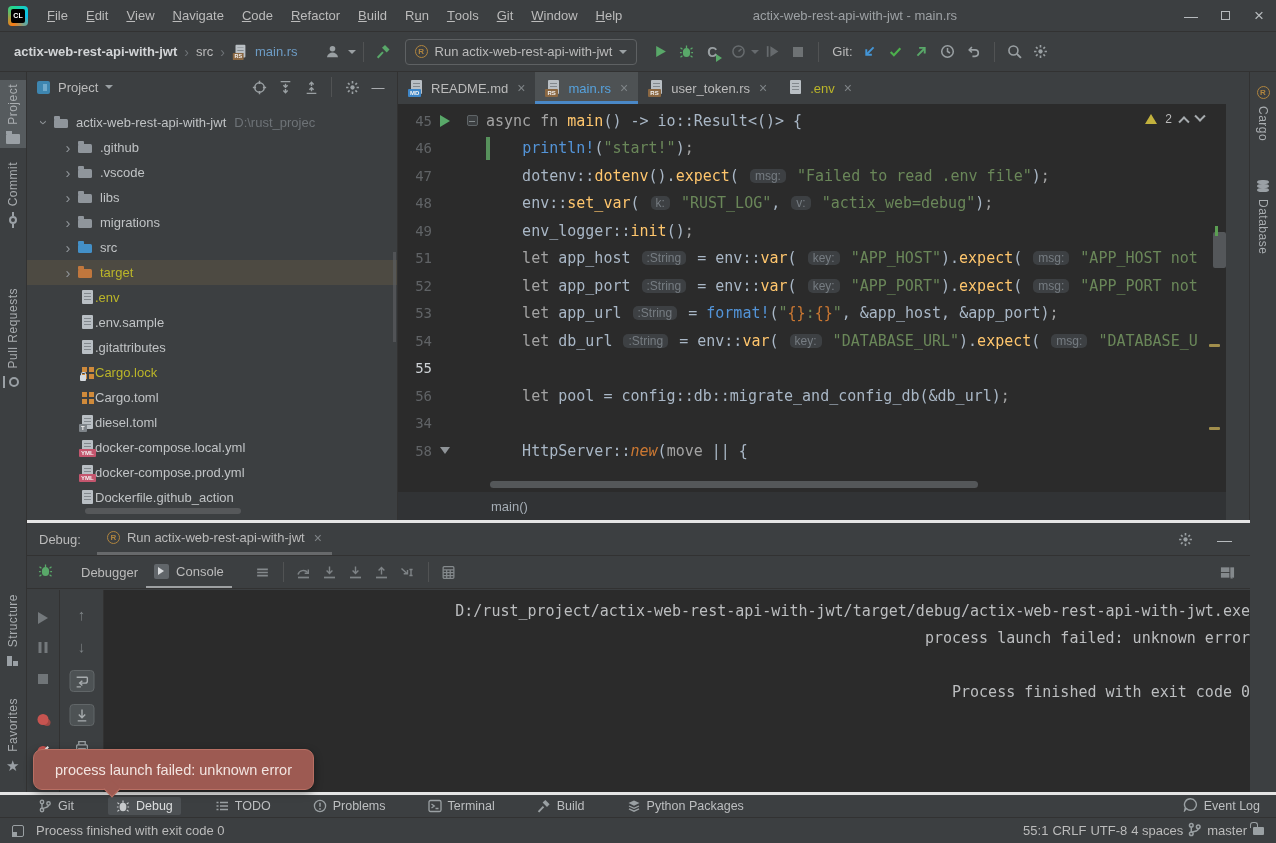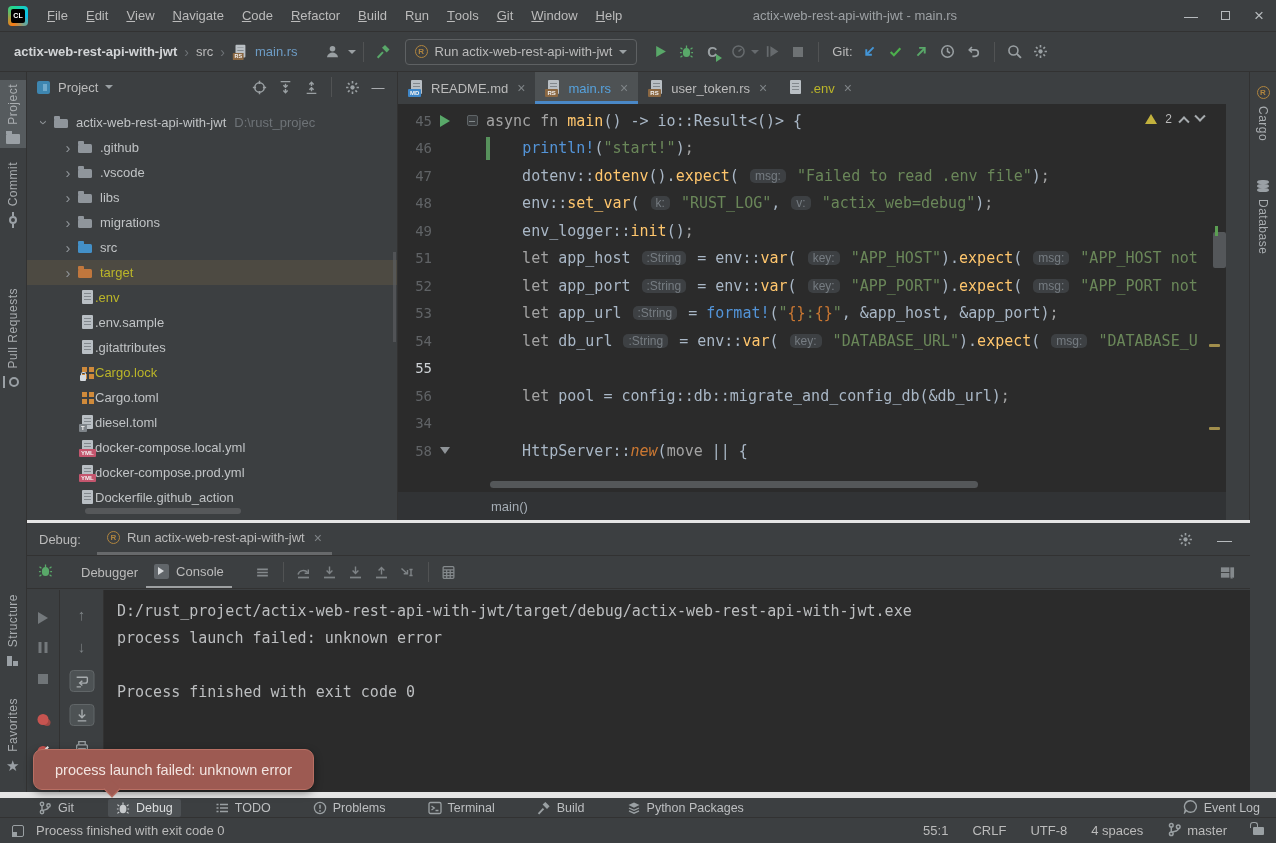--- a/index.html
+++ b/index.html
@@ -138,37 +138,37 @@
   .rail2 { position:absolute; left:33px; top:0; bottom:0; width:44px; background:#3c3f41; border-right:1px solid #323232; }
   .ric { position:absolute; left:50%; transform:translateX(-50%); display:flex; align-items:center; justify-content:center; }
   .r-play { width:0; height:0; border-left:10px solid #74797c; border-top:6px solid transparent; border-bottom:6px solid transparent; }
   .r-pause { width:9px; height:11px; border-left:3px solid #74797c; border-right:3px solid #74797c; }
   .r-stop { width:10px; height:10px; background:#707578; }
   .r-bp { width:11px; height:11px; border-radius:50%; background:#c75450; box-shadow:4px 3px 0 -2px #a14844; }
   .r-bpm { width:11px; height:11px; border-radius:50%; background:#c75450; position:relative; }
   .r-bpm::after { content:""; position:absolute; left:-2px; top:4.5px; width:15px; height:2px; background:#e6e8e9; transform:rotate(-45deg); }
   .r-arrow { color:#7d8285; font-size:15px; }
   .togglebox { width:25px; height:22px; background:#4d5254; border:1px solid #616668; border-radius:4px; display:flex; align-items:center; justify-content:center; }
-  .consolebox { position:absolute; left:78px; top:0; right:0; bottom:0; overflow:hidden; padding:8px 0 0 12px; }
+  .consolebox { position:absolute; left:78px; top:0; right:0; bottom:0; overflow:hidden; padding:8px 0 0 12px;text-align:right; }
   .con-line { height:27px; line-height:27px; font-family:"DejaVu Sans Mono",monospace; font-size:15px; color:#bcbec0; white-space:pre; }
 
   
   .tooltip { position:absolute; left:33px; top:749px; height:41px; padding:0 21px; display:flex; align-items:center; background:#9d5a52; border:1px solid #b86f63; border-radius:9px; color:#f2e4e0; font-size:14.5px; z-index:50; box-shadow:0 3px 8px rgba(0,0,0,.4); }
   .tooltip::after { content:""; position:absolute; left:72px; bottom:-6px; width:11px; height:11px; background:#9d5a52; border-right:1px solid #b86f63; border-bottom:1px solid #b86f63; transform:rotate(45deg); }
 
   
-  .bottombar { position:absolute; left:0; right:0; bottom:26px; height:25px; background:#3c3f41; border-top:6px solid #e5e5e5; display:flex; align-items:center; padding-left:30px; }
+  .bottombar { position:absolute; left:0; right:0; bottom:26px; height:25px; background:#3c3f41; border-top:3px solid #e5e5e5; display:flex; align-items:center; padding-left:30px; }
   .bwin { display:flex; align-items:center; gap:6px; font-size:12.5px; color:#bdbfc1; margin-right:26px; padding:2px 8px; border-radius:2px; white-space:nowrap; }
   .bwin.active { background:#4d5154; color:#dcdedf; }
   .bwin svg { width:14px; height:14px; }
   .eventlog { position:absolute; right:16px; display:flex; align-items:center; gap:6px; font-size:12.5px; color:#bdbfc1; }
   .statusbar { position:absolute; left:0; right:0; bottom:0; height:26px; background:#3c3f41; border-top:1px solid #323232; display:flex; align-items:center; font-size:13px; color:#bbbbbb; padding:0 12px; }
   .twt { width:12px; height:12px; border:1.5px solid #9aa0a3; border-radius:2px; position:relative; margin-right:12px; flex:none; }
   .twt::after { content:""; position:absolute; left:-1.5px; bottom:-1.5px; width:5px; height:5px; background:#9aa0a3; }
-  .sb-right { margin-left:auto; display:flex; align-items:center; gap:24px; }
+  .sb-right { margin-left:auto; display:flex; align-items:center; gap:4px; }
   .sb-item { white-space:nowrap; }
   .branchgrp { display:flex; align-items:center; gap:5px; }
   .lock { width:11px; height:8px; background:#9aa0a3; border-radius:1px; position:relative; margin-left:2px; }
   .lock::before { content:""; position:absolute; left:-3px; top:-5px; width:6px; height:5px; border:1.5px solid #9aa0a3; border-bottom:none; border-radius:3px 3px 0 0; }
 </style>
 </head>
 <body>
 
 <div class="app">
 

